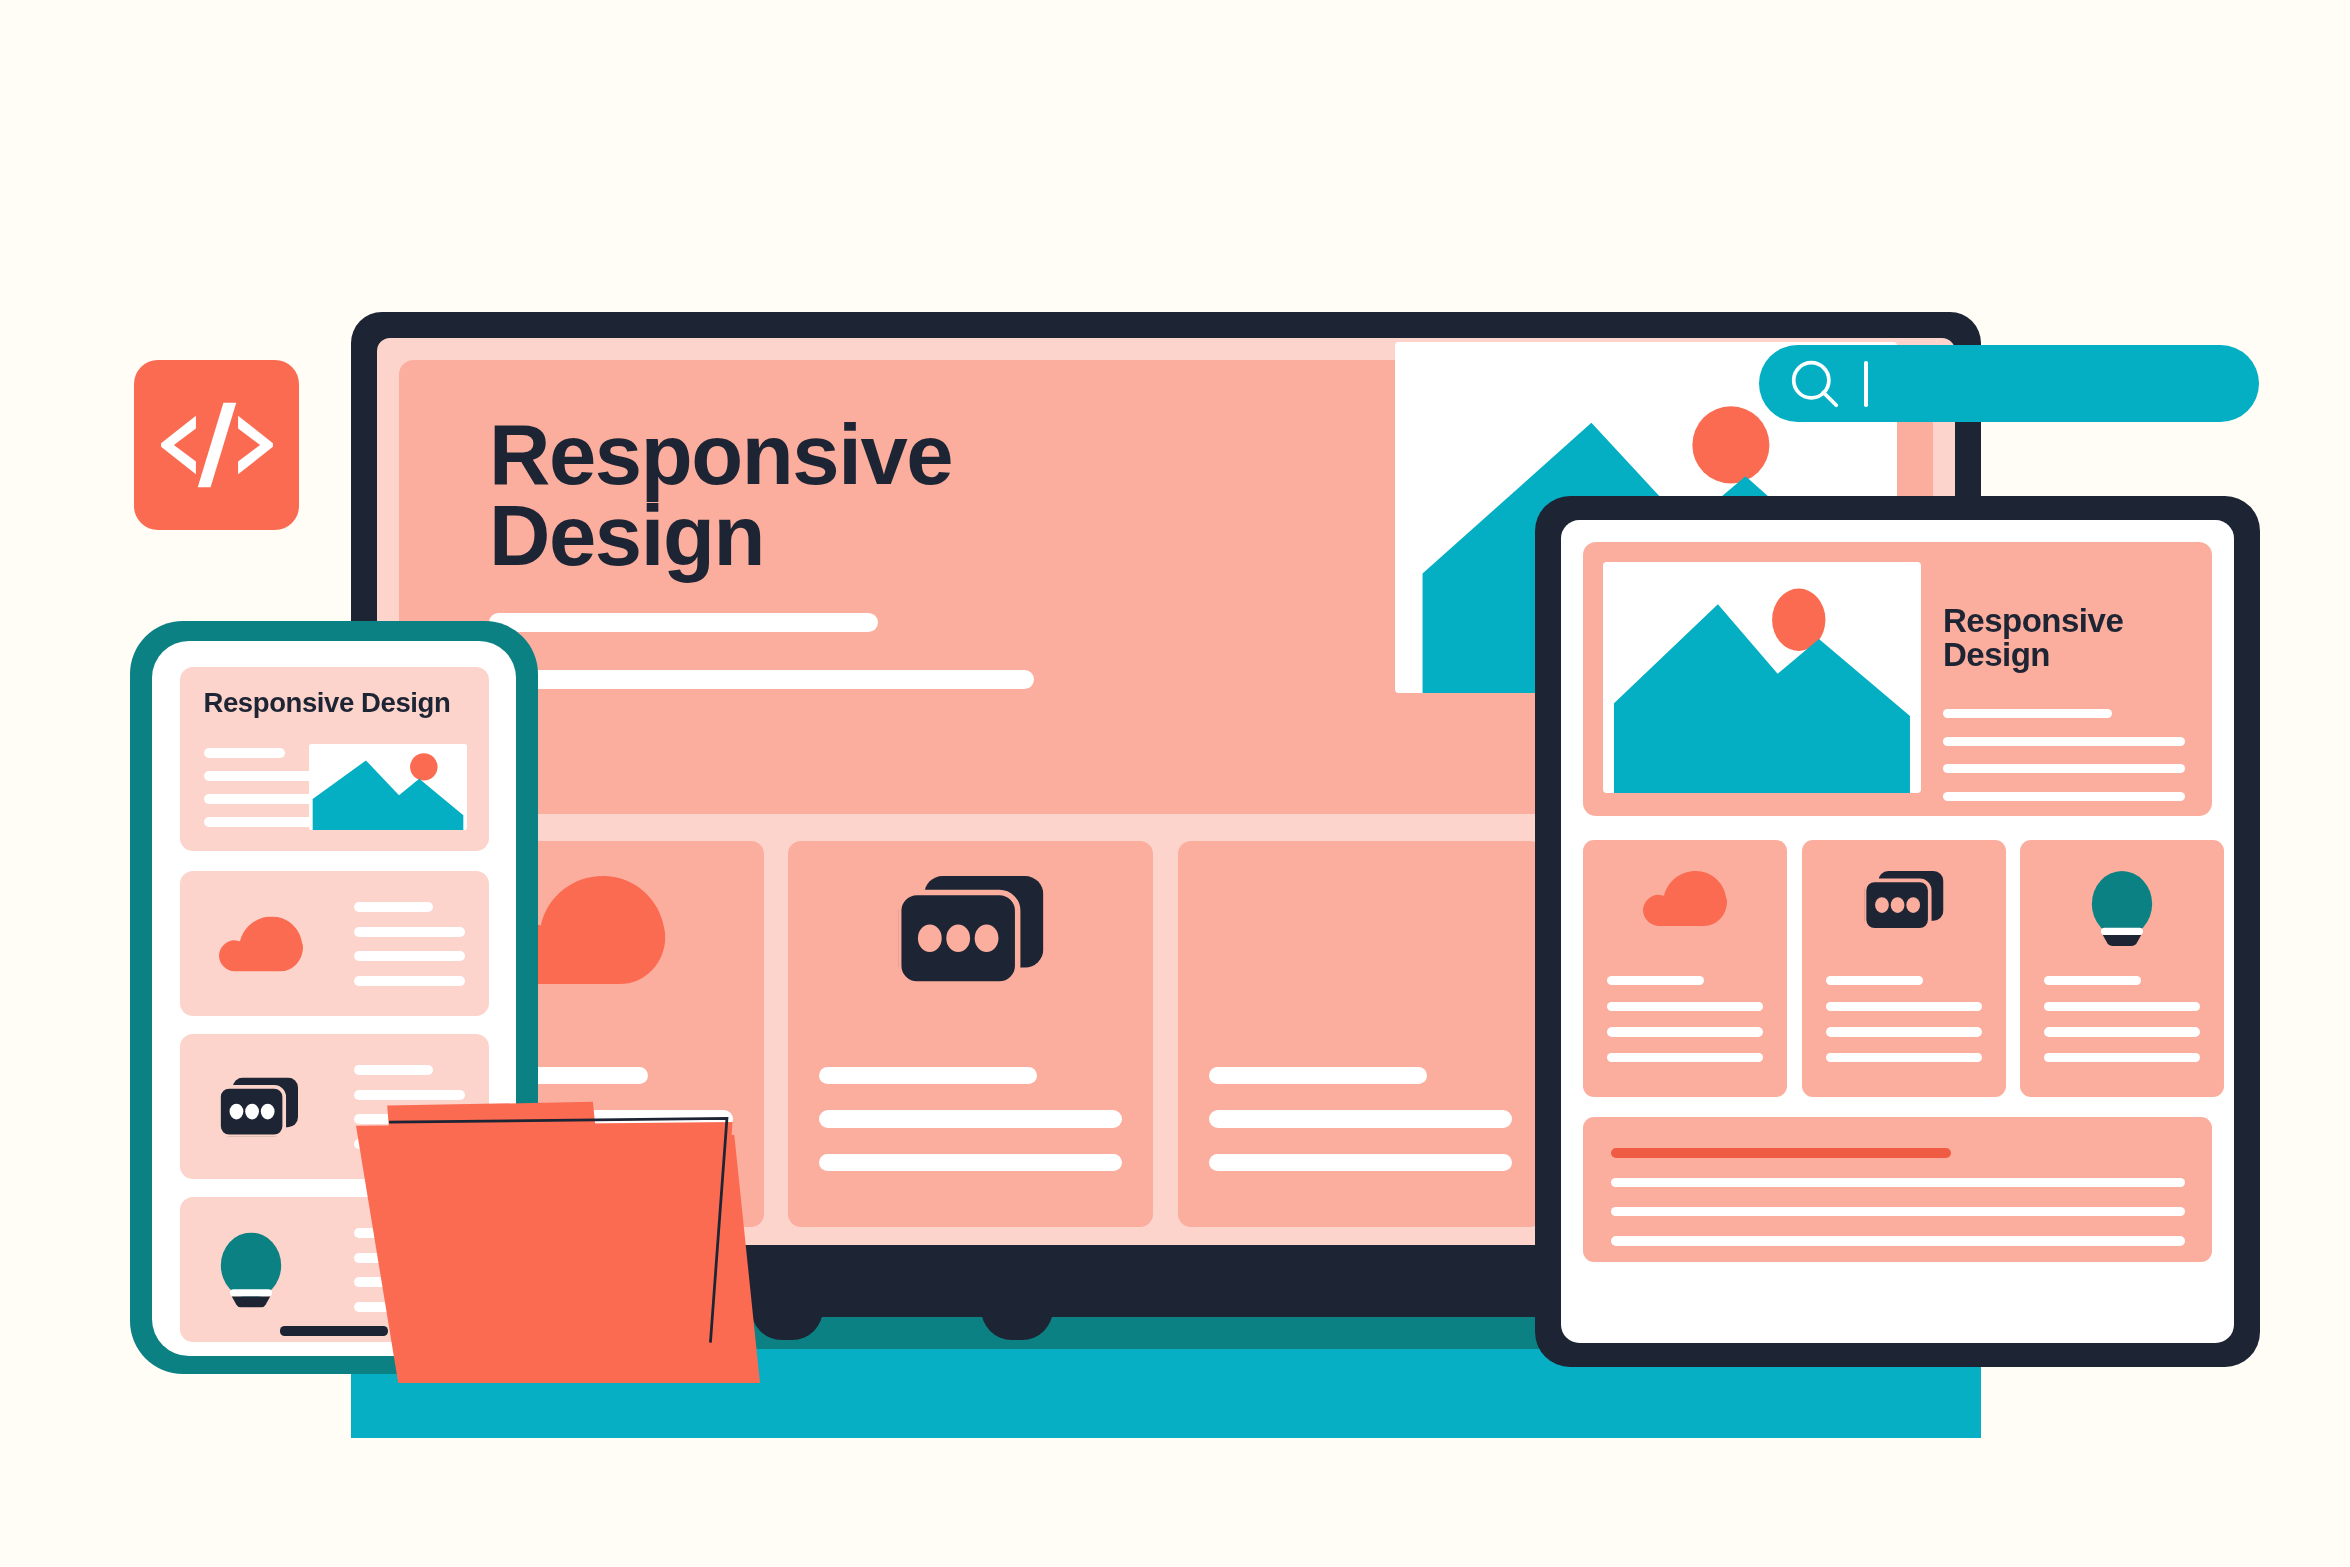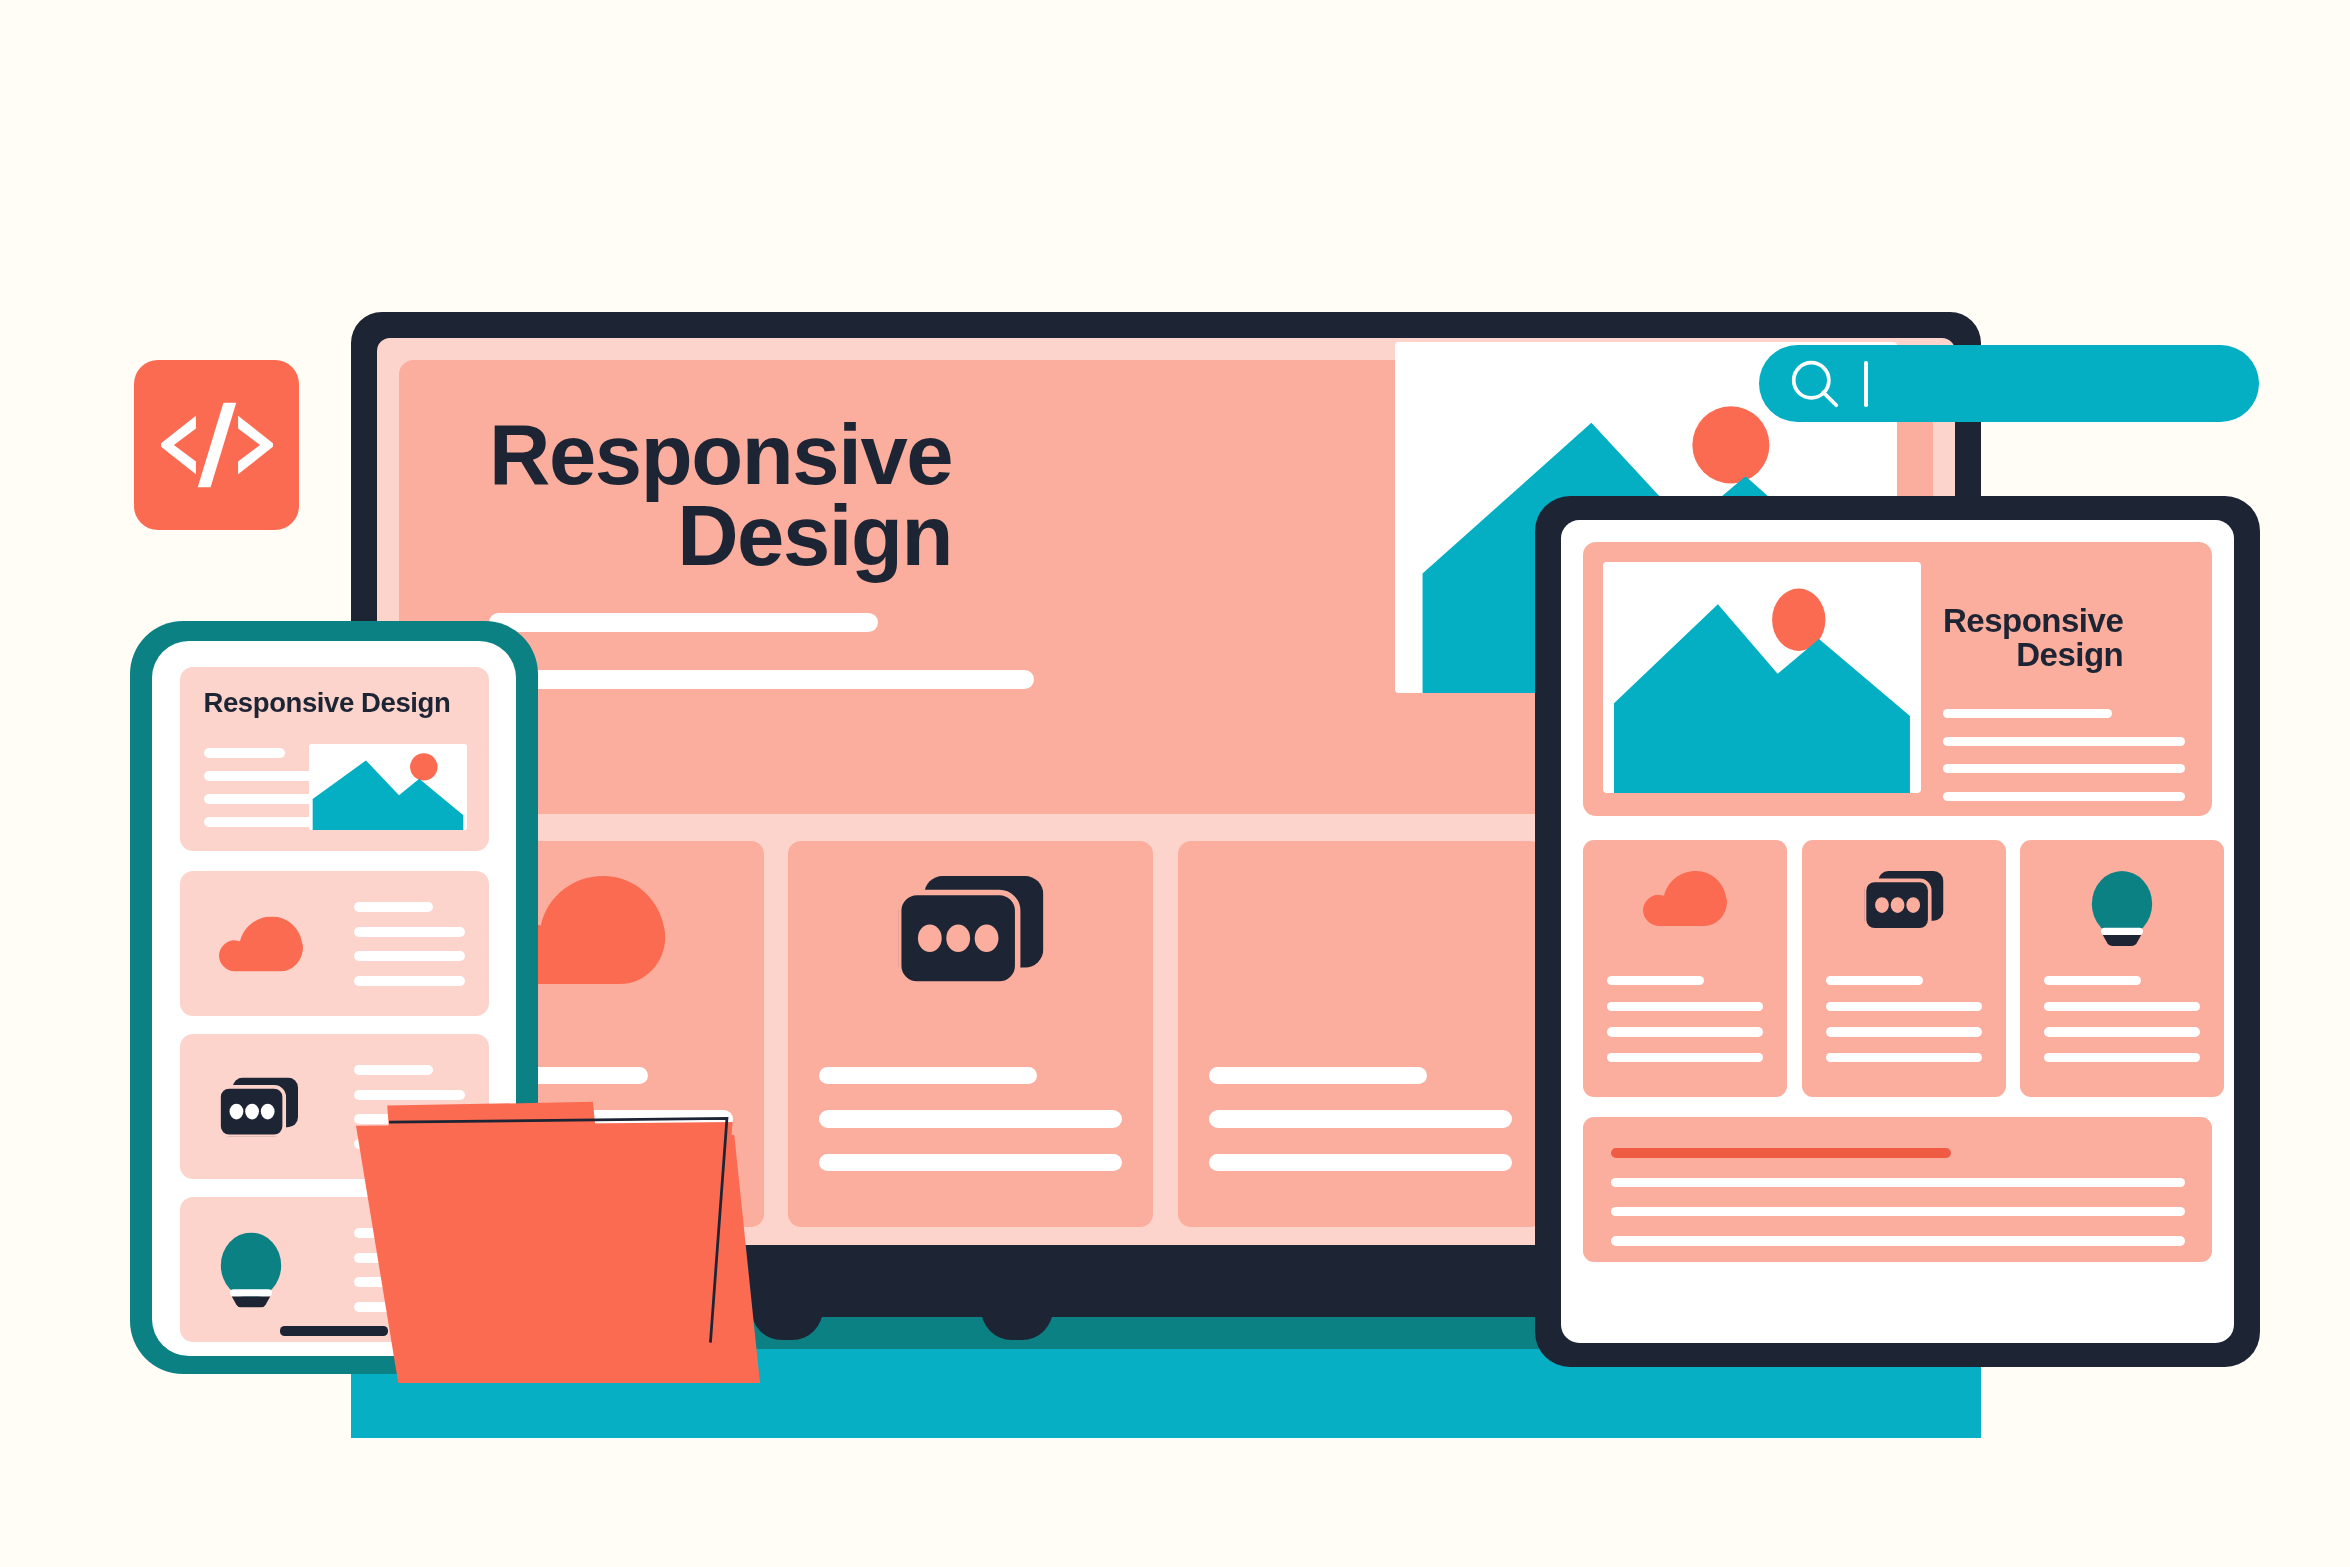--- a/index.html
+++ b/index.html
@@ -4,21 +4,21 @@
 <title>Responsive Design Illustration</title>
 <style>
   html,body{margin:0;padding:0;}
   body{
     width:2351px;height:1568px;
     background:#FFFDF6;
     font-family:"Liberation Sans", sans-serif;
     overflow:hidden;
     position:relative;
   }
-  #stage{position:absolute;inset:0;text-align:right;}
+  #stage{position:absolute;inset:0;}
 
   
   .line{background:#FFFFFF;border-radius:92px;}
 
   
   #code-badge{
     position:absolute;left:134px;top:360px;width:165px;height:170px;
     background:#FB6B52;border-radius:24px;
     display:flex;align-items:center;justify-content:center;
   }

